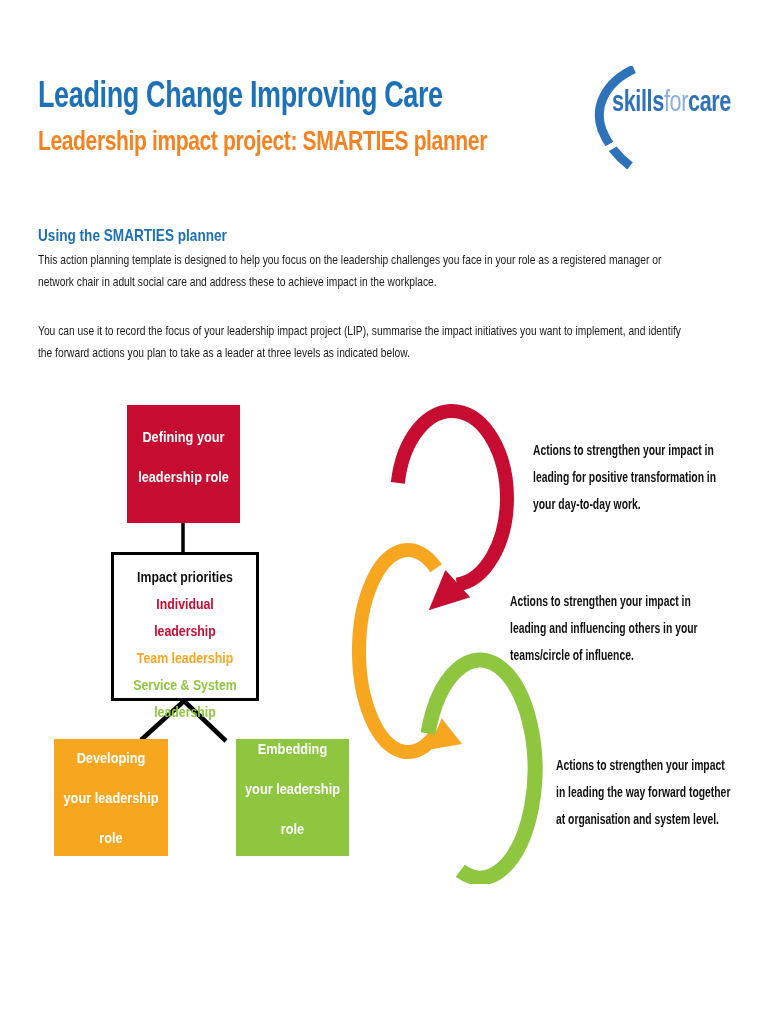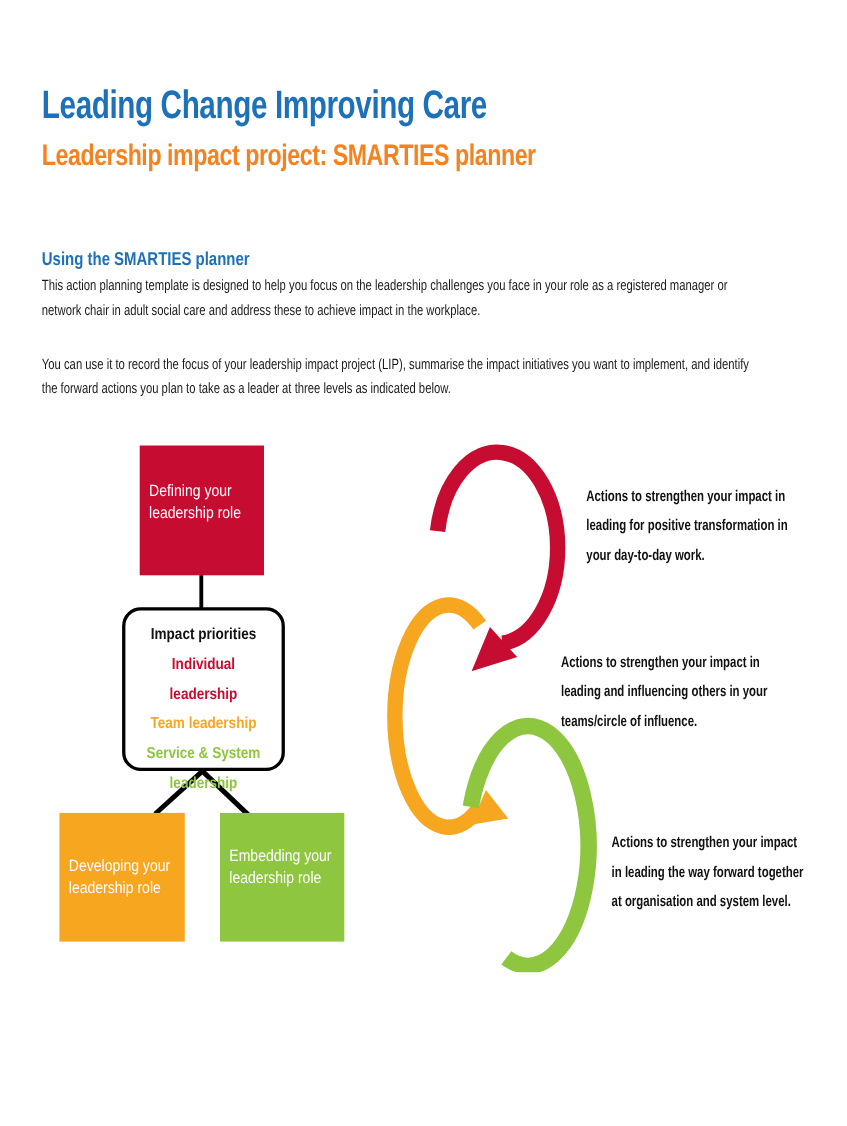--- a/index.html
+++ b/index.html
@@ -7,46 +7,55 @@
         font-family:"Liberation Sans",sans-serif;color:#1a1a1a;}
   .abs{position:absolute;}
   .cond{transform-origin:0 0;white-space:nowrap;}
   .title{font-size:36px;font-weight:bold;color:#1C71B8;transform:scaleX(0.75);letter-spacing:-0.5px;}
   .subtitle{font-size:27px;font-weight:bold;color:#F58220;transform:scaleX(0.78);letter-spacing:-0.5px;}
   .intro-heading{font-size:17px;font-weight:bold;color:#1C71B8;transform:scaleX(0.80);}
   .pline{font-size:13.5px;line-height:22px;white-space:nowrap;}
   .para{transform:scaleX(0.76);transform-origin:0 0;}
   .ann{transform:scaleX(0.74);transform-origin:0 0;}
   .ann .aline{font-size:14px;font-weight:bold;line-height:27px;white-space:nowrap;color:#111;}
-  .box{display:flex;align-items:center;justify-content:center;text-align:left;
-       color:#ffffff;font-size:15px;line-height:20px;}
+  .box{display:flex;align-items:center;justify-content:center;text-align:center;
+       color:#ffffff;font-size:15px;line-height:40px;font-weight:bold;}
   .box .btxt{transform:scaleX(0.85);transform-origin:50% 50%;width:100%;}
   .box-red{background:#C60C30;}
   .box-amber{background:#F7A620;}
-  .box-green{background:#8EC63F;}
+  .box-green{background:#8EC63F;margin-left:36px;}
   .impact-box{background:#ffffff;border:3px solid #000000;box-sizing:border-box;
               text-align:center;font-weight:bold;font-size:14.5px;line-height:27px;padding-top:9px;}
   .impact-line{transform:scaleX(0.85);transform-origin:50% 50%;}
   .c-black{color:#111111;}
   .c-crimson{color:#C60C30;}
   .c-amber{color:#F7A620;}
   .c-green{color:#8EC63F;}
   .logo-text{font-size:30px;font-weight:bold;color:#2E72B9;transform:scaleX(0.72);transform-origin:0 0;
              letter-spacing:-0.5px;white-space:nowrap;}
   .logo-for{font-weight:normal;color:#8AB0DB;}
   .footer{font-size:13.5px;color:#222;transform:scaleX(0.85);transform-origin:100% 0;white-space:nowrap;}
 </style>
 </head>
 <body>
 
 <div class="page">
 
   <div class="abs cond title" style="left:38px;top:74px;">Leading Change Improving Care</div>
   <div class="abs cond subtitle" style="left:38px;top:126px;">Leadership impact project: SMARTIES planner</div>
 
+  <div class="abs" style="left:592px;top:64px;width:156px;height:108px;">
+    <svg class="abs" style="left:0;top:2px;" width="54" height="104" viewBox="0 0 54 104">
+      <path d="M42,3 C12,17 2,42 10,64 C15,77 24,89 38,100" fill="none" stroke="#2E72B9" stroke-width="9"></path>
+      <path d="M6,88 L42,67" stroke="#ffffff" stroke-width="6" fill="none"></path>
+    </svg>
+    <div class="abs logo-text" style="left:20px;top:20px;">
+      <span>skills</span><span class="logo-for">for</span><span>care</span>
+    </div>
+  </div>
 
   <div class="abs cond intro-heading" style="left:38px;top:226px;">Using the SMARTIES planner</div>
 
   <div class="abs para" style="left:38px;top:249px;">
     <div class="pline">This action planning template is designed to help you focus on the leadership challenges you face in your role as a registered manager or</div>
     <div class="pline">network chair in adult social care and address these to achieve impact in the workplace.</div>
   </div>
 
   <div class="abs para" style="left:38px;top:320px;">
     <div class="pline">You can use it to record the focus of your leadership impact project (LIP), summarise the impact initiatives you want to implement, and identify</div>
@@ -56,21 +65,21 @@
   <div class="abs box box-red" style="left:127px;top:405px;width:113px;height:118px;padding-bottom:14px;box-sizing:border-box;">
     <div class="btxt">Defining your leadership role</div>
   </div>
 
   <svg class="abs" style="left:100px;top:520px;" width="160" height="225" viewBox="0 0 160 225">
     <line x1="83" y1="3" x2="83" y2="34" stroke="#000" stroke-width="3.5"></line>
     <line x1="84" y1="181" x2="41" y2="220" stroke="#000" stroke-width="4.5"></line>
     <line x1="84" y1="181" x2="126" y2="221" stroke="#000" stroke-width="4.5"></line>
   </svg>
 
-  <div class="abs impact-box" style="left:111px;top:552px;width:148px;height:149px;border-radius:17px;">
+  <div class="abs impact-box" style="left:111px;top:552px;width:148px;height:149px;">
     <div class="impact-line c-black">Impact priorities</div>
     <div class="impact-line c-crimson">Individual leadership</div>
     <div class="impact-line c-amber">Team leadership</div>
     <div class="impact-line c-green">Service &amp; System leadership</div>
   </div>
 
   <div class="abs box box-amber" style="left:54px;top:739px;width:114px;height:117px;box-sizing:border-box;">
     <div class="btxt">Developing your leadership role</div>
   </div>
 

